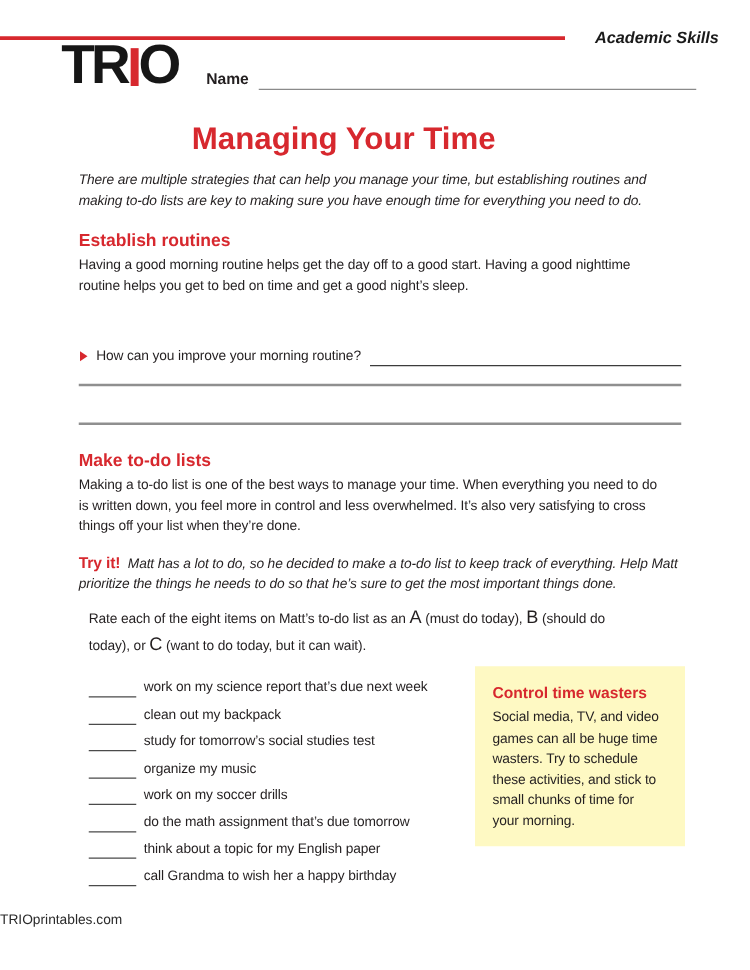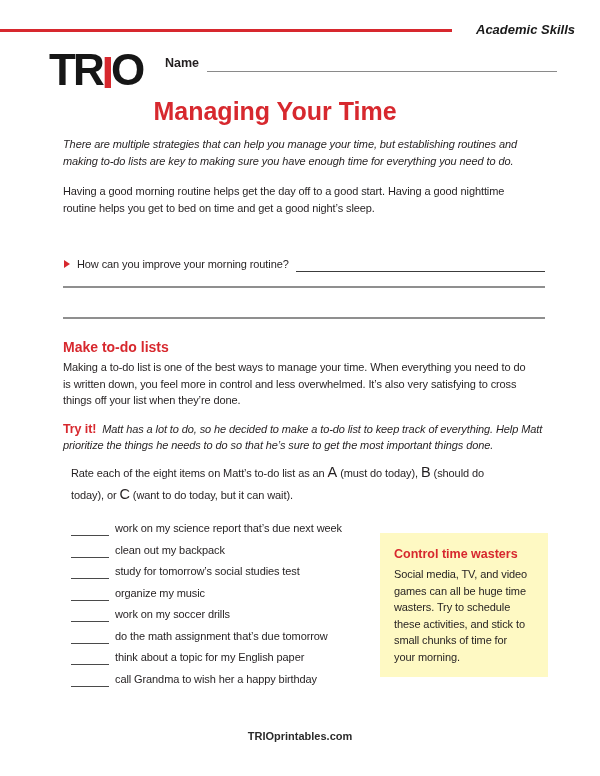--- a/index.html
+++ b/index.html
@@ -4,21 +4,21 @@
 <style>
   * { margin:0; padding:0; box-sizing:border-box; }
   html,body { background:#fff; }
   .page {
     position:relative; width:600px; height:776px; background:#ffffff;
     font-family:"Liberation Sans", sans-serif; color:#231f20; overflow:hidden;
   }
   
   .top-rule { position:absolute; top:29px; left:0; width:452px; height:3px; background:#d7282e; }
   .acad { position:absolute; top:22px; right:25px; font-size:13px; font-weight:bold; font-style:italic; color:#1a1a1a; }
-  .logo { position:absolute; left:49px; top:48px; font-size:44px; font-weight:bold; letter-spacing:-3px; color:#161616; line-height:1; }
+  .logo { position:absolute; left:49px; top:30px; font-size:44px; font-weight:bold; letter-spacing:-3px; color:#161616; line-height:1; }
   .logo .logo-i { color:#d7282e; display:inline-block; transform:translateY(3px); }
   .name-row { position:absolute; left:165px; top:56px; width:392px; display:flex; align-items:flex-end; }
   .name-label { font-size:12.5px; font-weight:bold; padding-bottom:2px; }
   .name-fill { flex:1; margin-left:8px; border-bottom:1.5px solid #8a8a8a; height:16px; }
   
   .title { position:absolute; top:97px; left:0; width:550px; text-align:center;
            font-size:25px; font-weight:bold; color:#d7282e; line-height:1.15; }
   
   .content { position:absolute; left:63px; top:136px; width:482px; }
   .line { white-space:pre; font-size:11px; line-height:16.5px; letter-spacing:-0.1px; color:#231f20; }
@@ -47,21 +47,21 @@
   .todo-list { margin-left:8px; }
   .todo-row { display:flex; align-items:flex-end; height:21.5px; }
   .blank { width:38px; border-bottom:1px solid #4a4a4a; height:13px; margin-right:6px; }
   .todo-text { font-size:11px; letter-spacing:-0.1px; line-height:15px; white-space:pre; }
   
   .sidebox { position:absolute; left:380px; top:533px; width:168px; min-height:134px;
              background:#fef9c3; padding:13px 14px 12px 14px; }
   .sidebox-h { color:#d7282e; font-weight:bold; font-size:12.5px; line-height:16px; margin-bottom:4px; }
   .side-line { white-space:pre; font-size:11px; line-height:16.5px; letter-spacing:-0.1px; }
   
-  .footer { position:absolute; top:730px; left:0; width:600px; text-align:center; font-size:11px; color:#2a2a2a;font-weight:bold; }
+  .footer { position:absolute; top:730px; left:0; width:600px; text-align:left; font-size:11px; color:#2a2a2a; }
 </style>
 </head>
 <body>
 
 <div class="page">
 
   <div class="top-rule"></div>
   <div class="acad">Academic Skills</div>
 
   <div class="logo"><span>TR</span><span class="logo-i">I</span><span>O</span></div>
@@ -73,20 +73,21 @@
 
   <div class="title">Managing Your Time</div>
 
   <div class="content">
 
     <div class="intro">
       <div class="line italic">There are multiple strategies that can help you manage your time, but establishing routines and</div>
       <div class="line italic">making to-do lists are key to making sure you have enough time for everything you need to do.</div>
     </div>
 
+    <div class="h2">Establish routines</div>
     <div class="para2">
       <div class="line">Having a good morning routine helps get the day off to a good start. Having a good nighttime</div>
       <div class="line">routine helps you get to bed on time and get a good night’s sleep.</div>
     </div>
 
     <div class="q">
       <span class="tri"></span>
       <span class="q-text">How can you improve your morning routine? </span>
       <span class="q-fill"></span>
     </div>

